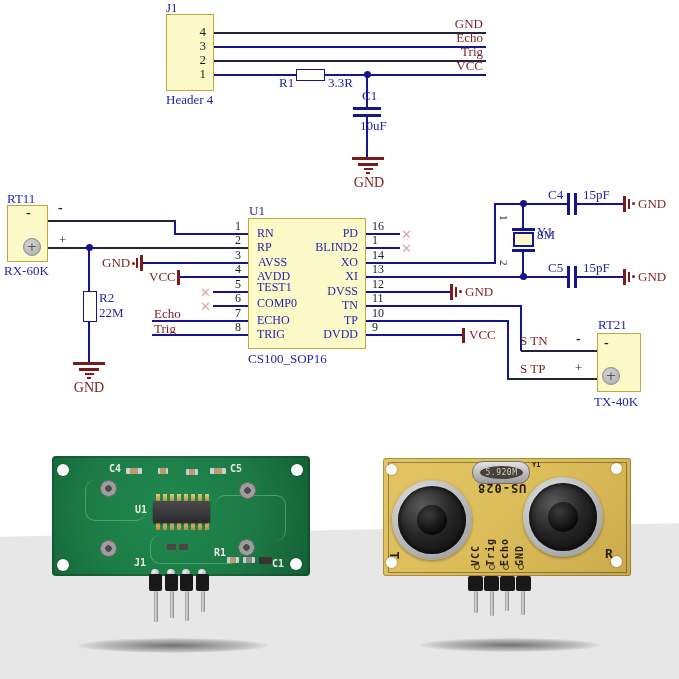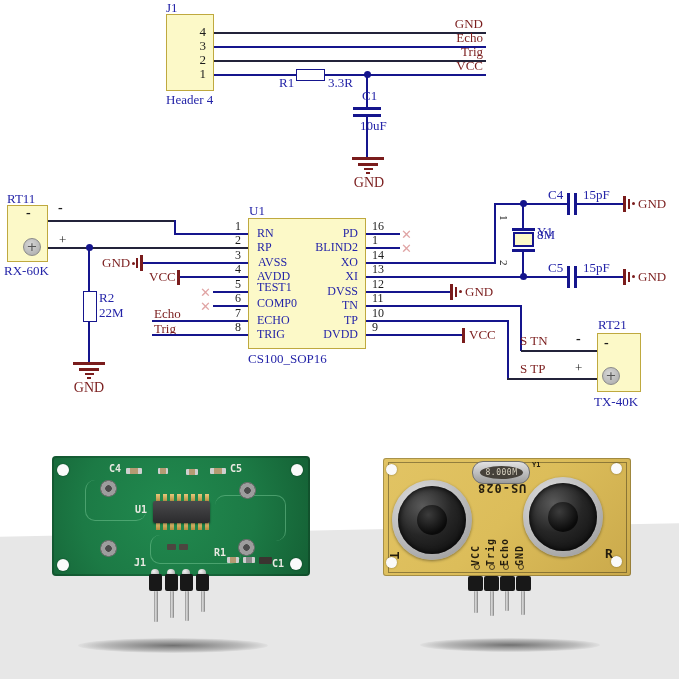--- a/index.html
+++ b/index.html
@@ -340,21 +340,21 @@
         <div class="meshcore"></div>
       </div>
   </div>
   <div class="xducer" style="left:523px;top:477px">
     <div class="mesh">
         <div class="meshcore"></div>
       </div>
   </div>
 
   <div class="crystal">
-    <div class="face">8.000M</div>
+    <div class="face">5.920M</div>
   </div>
   <span class="ysilk" style="left:532px;top:461px;font-size:7px">Y1</span>
   <span class="ysilk" style="left:477px;top:481px;font-size:12px;transform:rotate(180deg);letter-spacing:1px">US-028</span>
 
   <span class="vlabel" style="left:470px;top:520px;height:46px">VCC</span>
   <span class="vlabel" style="left:485px;top:520px;height:46px">Trig</span>
   <span class="vlabel" style="left:499px;top:520px;height:46px">Echo</span>
   <span class="vlabel" style="left:514px;top:520px;height:46px">GND</span>
   <div class="pad" style="left:474px;top:564px"></div>
   <div class="pad" style="left:489px;top:564px"></div>

